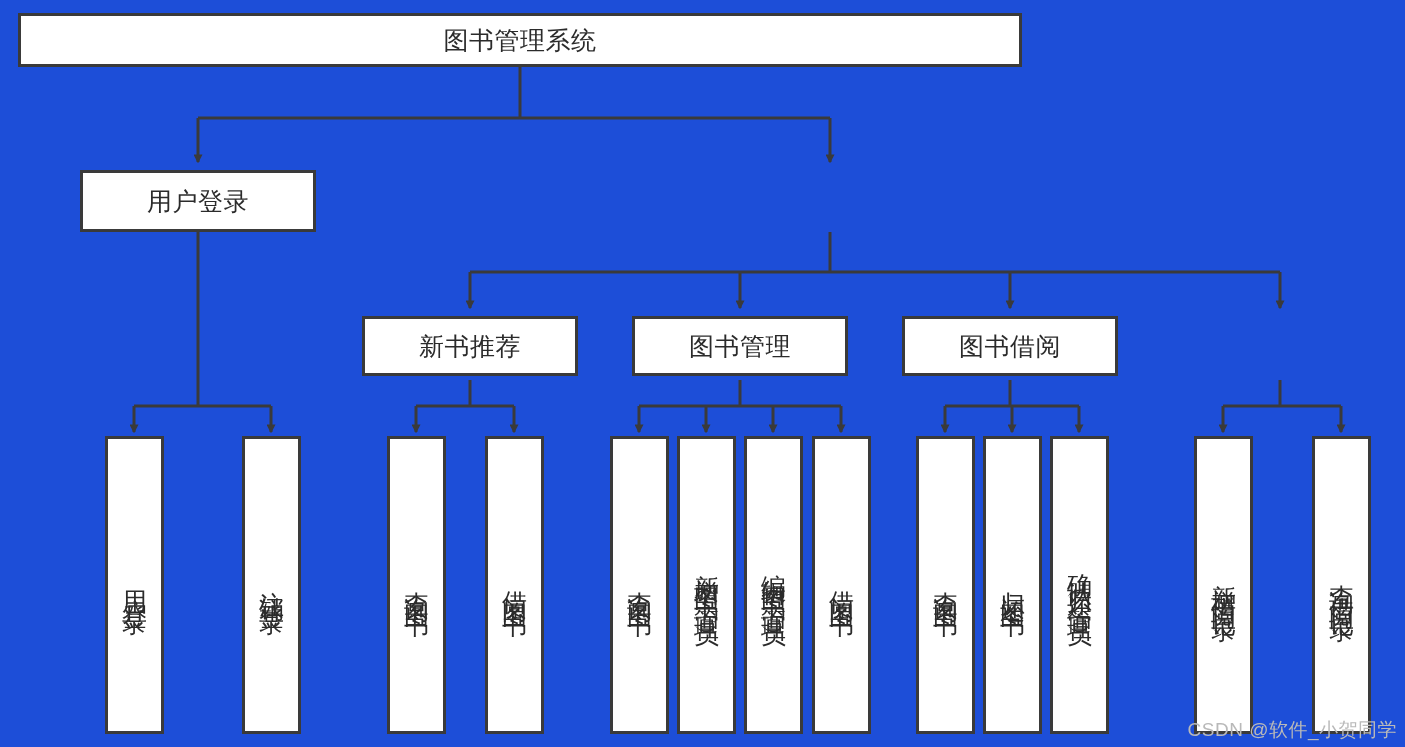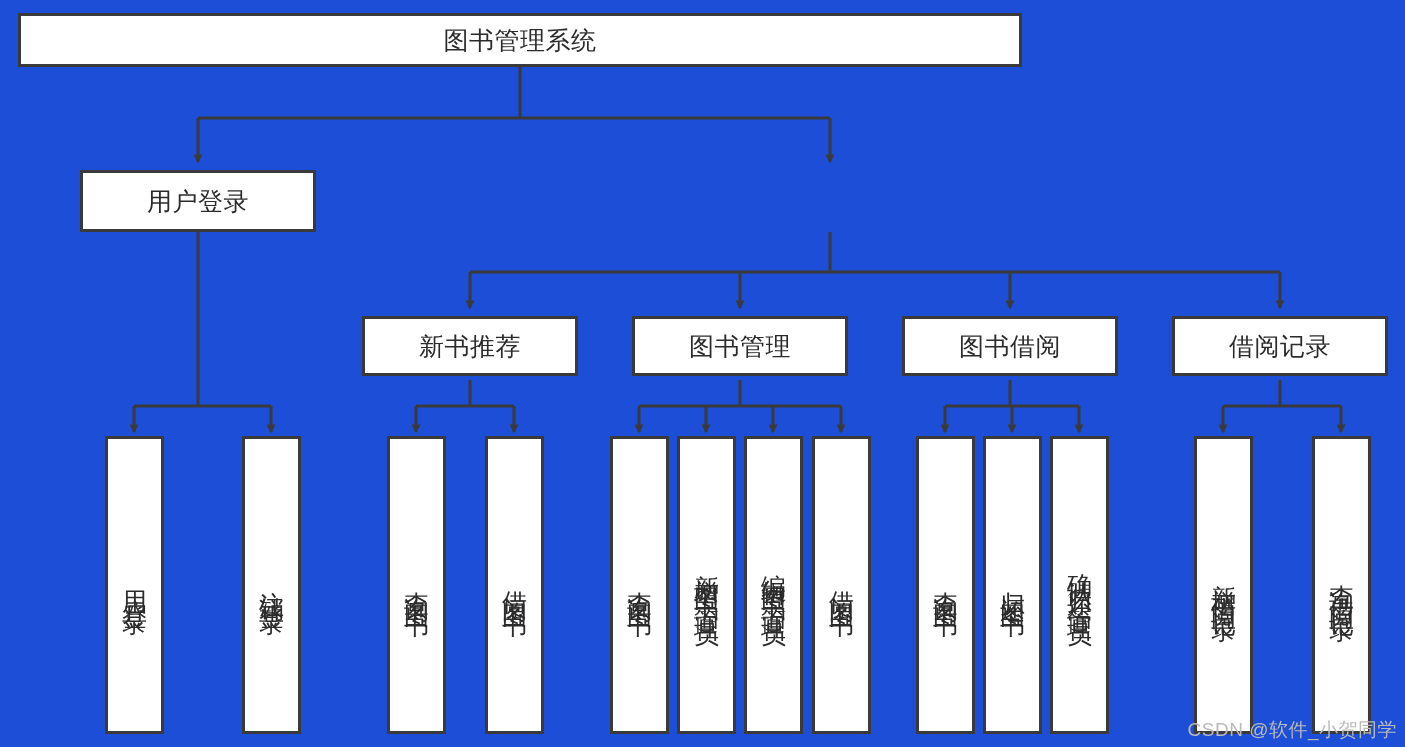--- a/index.html
+++ b/index.html
@@ -143,23 +143,20 @@
 
   <div class="node h-node" style="left:362px; top:316px; width:216px; height:60px;">
     <span class="node-label">新书推荐</span>
   </div>
   <div class="node h-node" style="left:632px; top:316px; width:216px; height:60px;">
     <span class="node-label">图书管理</span>
   </div>
   <div class="node h-node" style="left:902px; top:316px; width:216px; height:60px;">
     <span class="node-label">图书借阅</span>
   </div>
-  <div class="node h-node" style="left:1172px; top:316px; width:216px; height:60px;">
-    <span class="node-label">借阅记录</span>
-  </div>
 
   <div class="node v-node" style="left:105px; top:436px; width:59px; height:298px;">
     <span class="node-label">用户登录</span>
   </div>
   <div class="node v-node" style="left:242px; top:436px; width:59px; height:298px;">
     <span class="node-label">注销登录</span>
   </div>
 
   <div class="node v-node" style="left:387px; top:436px; width:59px; height:298px;">
     <span class="node-label">查询图书</span>

